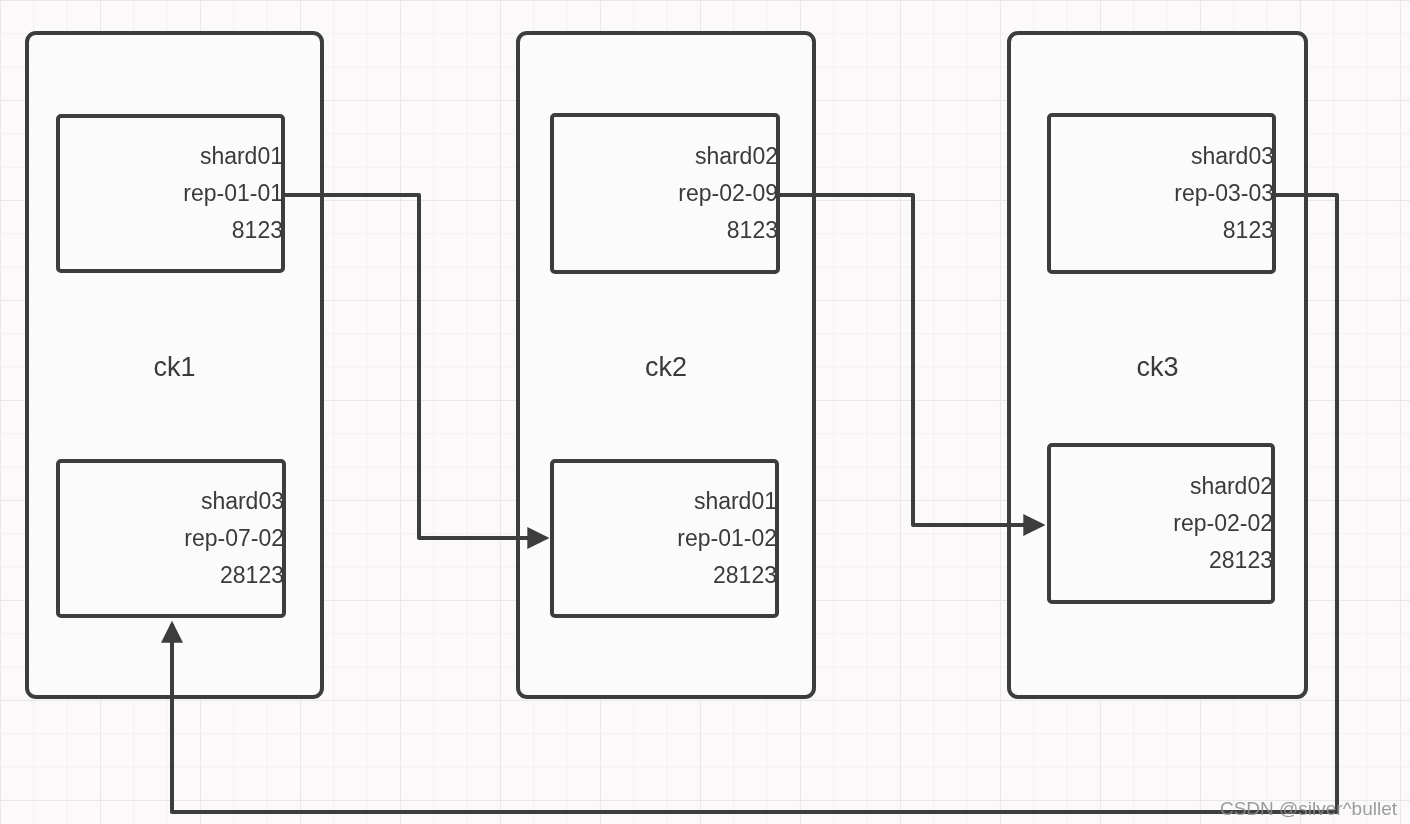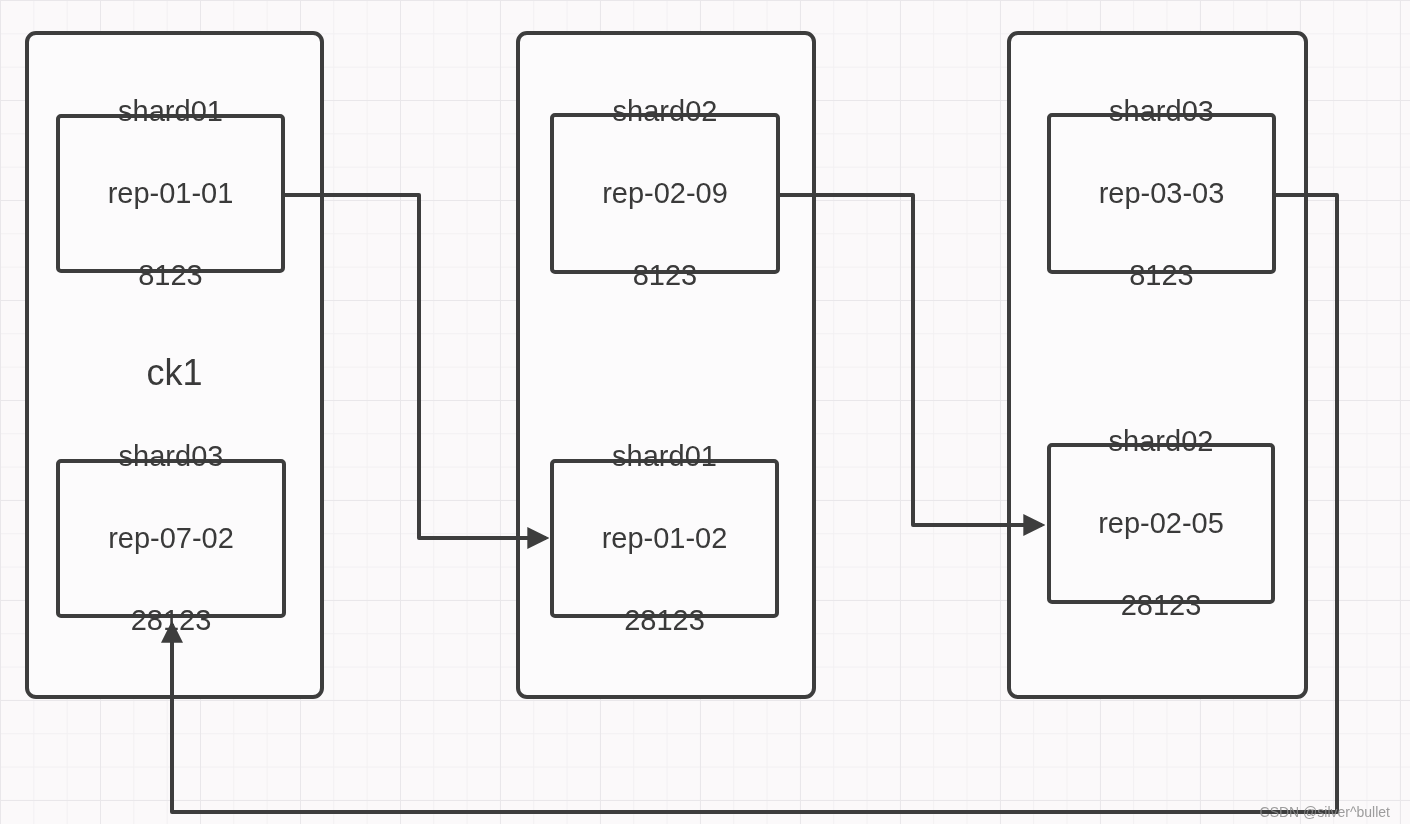--- a/index.html
+++ b/index.html
@@ -23,41 +23,40 @@
   svg.diagram-layer {
     position: absolute;
     left: 0; top: 0;
     width: 1410px;
     height: 824px;
   }
   .node-text {
     position: absolute;
     display: flex;
     flex-direction: column;
-    align-items: center;
+    align-items: flex-end;
     justify-content: center;
     text-align: center;
-    font-size: 29px;
+    font-size: 23px;
     line-height: 37px;
     color: #3a3a3a;
     pointer-events: none;
-    gap: 45px;
   }
   .ck-label {
     position: absolute;
     text-align: center;
-    font-size: 36px;
+    font-size: 27px;
     color: #3a3a3a;
     pointer-events: none;
   }
   .watermark {
     position: absolute;
-    right: 20px;
+    right: 13px;
     bottom: 4px;
-    font-size: 14px;
+    font-size: 19px;
     color: rgba(140, 140, 140, 0.85);
     pointer-events: none;
   }
 </style>
 </head>
 <body>
 
 <div class="stage">
 
   <svg class="diagram-layer" viewBox="0 0 1410 824">
@@ -98,27 +97,29 @@
   <div class="node-text" style="left:552px; top:115px; width:226px; height:157px;">
     <span>shard02</span>
     <span>rep-02-09</span>
     <span>8123</span>
   </div>
   <div class="node-text" style="left:552px; top:461px; width:225px; height:155px;">
     <span>shard01</span>
     <span>rep-01-02</span>
     <span>28123</span>
   </div>
+  <div class="ck-label" style="left:518px; top:352px; width:296px;">ck2</div>
 
   <div class="node-text" style="left:1049px; top:115px; width:225px; height:157px;">
     <span>shard03</span>
     <span>rep-03-03</span>
     <span>8123</span>
   </div>
   <div class="node-text" style="left:1049px; top:445px; width:224px; height:157px;">
     <span>shard02</span>
-    <span>rep-02-05</span>
+    <span>rep-02-02</span>
     <span>28123</span>
   </div>
+  <div class="ck-label" style="left:1009px; top:352px; width:297px;">ck3</div>
 
   <div class="watermark">CSDN @silver^bullet</div>
 
 </div>
 
 </body></html>

